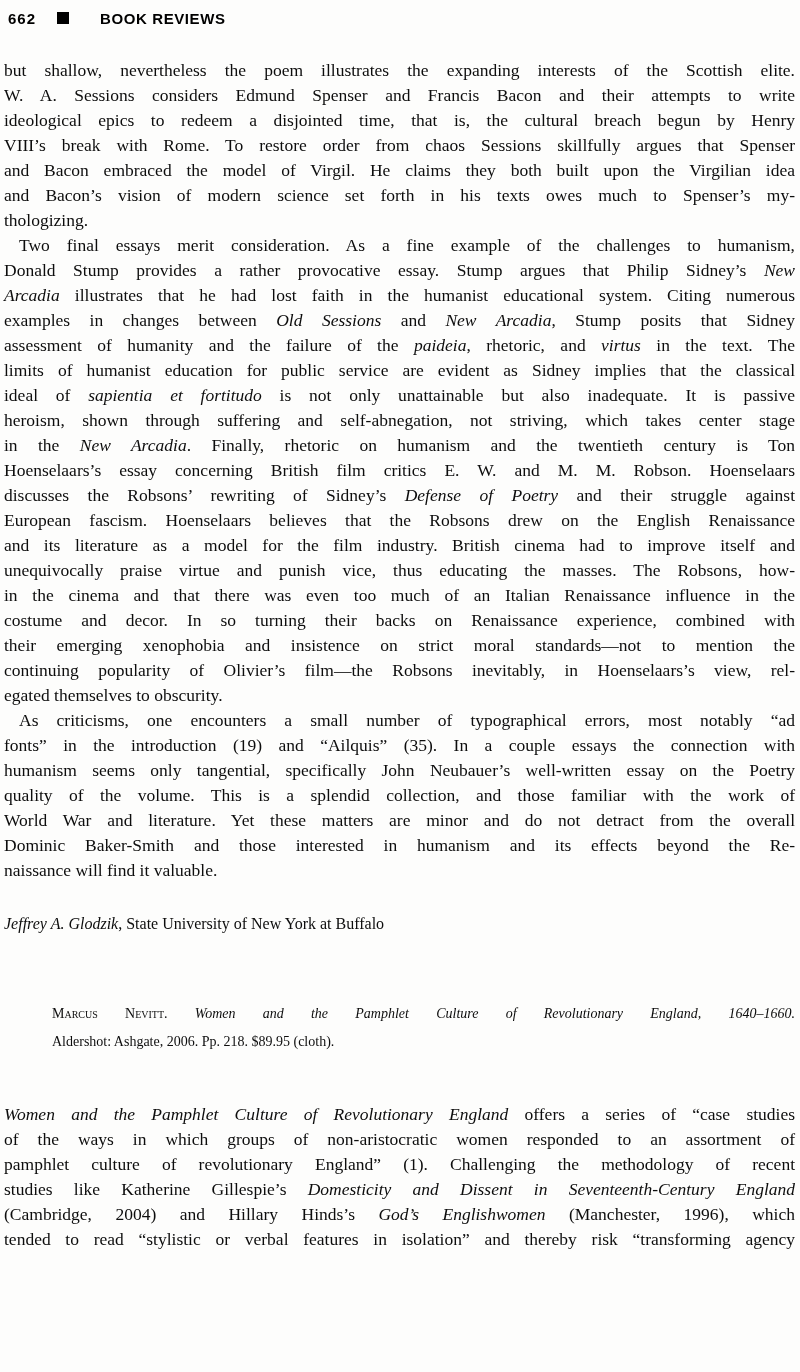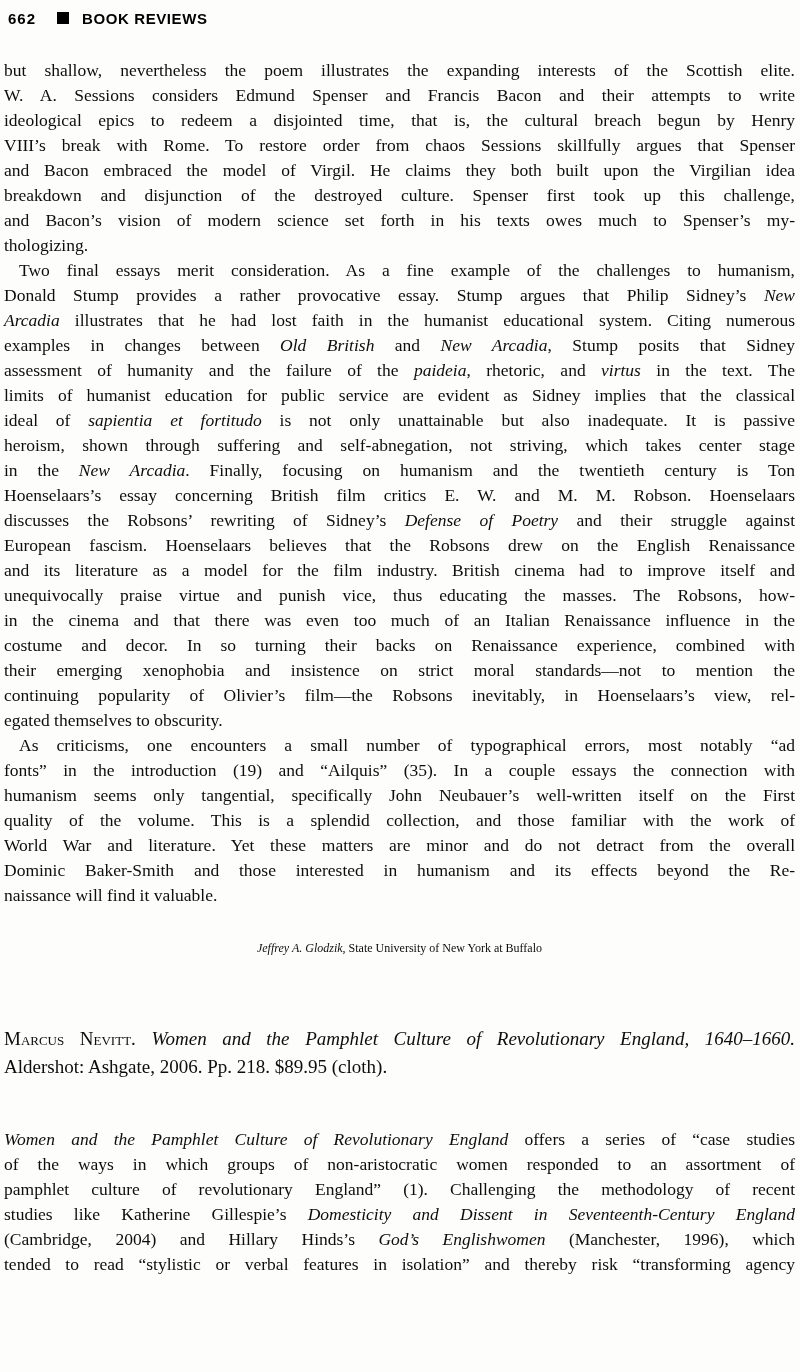--- a/index.html
+++ b/index.html
@@ -10,29 +10,29 @@
     font-family: "Liberation Serif", serif;
   }
   .page { padding: 8px 5px 4px 4px; width: 800px; height: 1372px; }
   .running-header {
     font-family: "Liberation Sans", sans-serif;
     font-weight: bold; font-size: 15px; color: #000;
     display: flex; align-items: center; height: 20px; margin-left: 4px;
   }
   .page-num { letter-spacing: 1px; }
   .sq { width: 12px; height: 12px; background: #000; display: inline-block; margin-left: 21px; }
-  .header-title { margin-left: 13px; letter-spacing: 0.6px; }
+  .header-title { margin-left: 31px; letter-spacing: 0.6px; }
   .body-text { margin-top: 30px; font-size: 17.5px; line-height: 25px; }
   .line { text-align: justify; text-align-last: justify; }
   .line.last { text-align-last: left; }
   .line.indent { text-indent: 15px; }
   .it { font-style: italic; }
   .sc { font-variant: small-caps; }
-  .byline { margin-top: 28px; font-size: 12px; line-height: 25px; text-align: center; }
-  .citation { margin-top: 64px; font-size: 19px; line-height: 28px; }
+  .byline { margin-top: 28px; font-size: 16px; line-height: 25px; }
+  .citation { margin-top: 64px; font-size: 14px; line-height: 28px; margin-left: 48px; }
   .review2-body { margin-top: 46px; }
 </style>
 </head>
 <body>
 
 <div class="page">
 
   <header class="running-header">
     <span class="page-num">662</span>
     <span class="sq"></span>
@@ -42,49 +42,48 @@
   <main class="body-text">
 
     <section>
       <div>
           <div class="para">
             <div class="line"><span>but shallow, nevertheless the poem illustrates the expanding interests of the Scottish elite.</span></div>
             <div class="line"><span>W. A. Sessions considers Edmund Spenser and Francis Bacon and their attempts to write</span></div>
             <div class="line"><span>ideological epics to redeem a disjointed time, that is, the cultural breach begun by Henry</span></div>
             <div class="line"><span>VIII’s break with Rome. To restore order from chaos Sessions skillfully argues that Spenser</span></div>
             <div class="line"><span>and Bacon embraced the model of Virgil. He claims they both built upon the Virgilian idea</span></div>
-            <div class="line"><span>breakdown and disjunction of the destroyed culture. Spenser first took up this challenge,</span></div>
             <div class="line"><span>and Bacon’s vision of modern science set forth in his texts owes much to Spenser’s my-</span></div>
             <div class="line last"><span>thologizing.</span></div>
           </div>
           <div class="para">
             <div class="line indent"><span>Two final essays merit consideration. As a fine example of the challenges to humanism,</span></div>
             <div class="line"><span>Donald Stump provides a rather provocative essay. Stump argues that Philip Sidney’s </span><span class="it">New</span></div>
             <div class="line"><span class="it">Arcadia</span><span> illustrates that he had lost faith in the humanist educational system. Citing numerous</span></div>
-            <div class="line"><span>examples in changes between </span><span class="it">Old British</span><span> and </span><span class="it">New Arcadia</span><span>, Stump posits that Sidney</span></div>
+            <div class="line"><span>examples in changes between </span><span class="it">Old Sessions</span><span> and </span><span class="it">New Arcadia</span><span>, Stump posits that Sidney</span></div>
             <div class="line"><span>assessment of humanity and the failure of the </span><span class="it">paideia</span><span>, rhetoric, and </span><span class="it">virtus</span><span> in the text. The</span></div>
             <div class="line"><span>limits of humanist education for public service are evident as Sidney implies that the classical</span></div>
             <div class="line"><span>ideal of </span><span class="it">sapientia et fortitudo</span><span> is not only unattainable but also inadequate. It is passive</span></div>
             <div class="line"><span>heroism, shown through suffering and self-abnegation, not striving, which takes center stage</span></div>
-            <div class="line"><span>in the </span><span class="it">New Arcadia</span><span>. Finally, focusing on humanism and the twentieth century is Ton</span></div>
+            <div class="line"><span>in the </span><span class="it">New Arcadia</span><span>. Finally, rhetoric on humanism and the twentieth century is Ton</span></div>
             <div class="line"><span>Hoenselaars’s essay concerning British film critics E. W. and M. M. Robson. Hoenselaars</span></div>
             <div class="line"><span>discusses the Robsons’ rewriting of Sidney’s </span><span class="it">Defense of Poetry</span><span> and their struggle against</span></div>
             <div class="line"><span>European fascism. Hoenselaars believes that the Robsons drew on the English Renaissance</span></div>
             <div class="line"><span>and its literature as a model for the film industry. British cinema had to improve itself and</span></div>
             <div class="line"><span>unequivocally praise virtue and punish vice, thus educating the masses. The Robsons, how-</span></div>
             <div class="line"><span>in the cinema and that there was even too much of an Italian Renaissance influence in the</span></div>
             <div class="line"><span>costume and decor. In so turning their backs on Renaissance experience, combined with</span></div>
             <div class="line"><span>their emerging xenophobia and insistence on strict moral standards—not to mention the</span></div>
             <div class="line"><span>continuing popularity of Olivier’s film—the Robsons inevitably, in Hoenselaars’s view, rel-</span></div>
             <div class="line last"><span>egated themselves to obscurity.</span></div>
           </div>
           <div class="para">
             <div class="line indent"><span>As criticisms, one encounters a small number of typographical errors, most notably “ad</span></div>
             <div class="line"><span>fonts” in the introduction (19) and “Ailquis” (35). In a couple essays the connection with</span></div>
-            <div class="line"><span>humanism seems only tangential, specifically John Neubauer’s well-written itself on the First</span></div>
+            <div class="line"><span>humanism seems only tangential, specifically John Neubauer’s well-written essay on the Poetry</span></div>
             <div class="line"><span>quality of the volume. This is a splendid collection, and those familiar with the work of</span></div>
             <div class="line"><span>World War and literature. Yet these matters are minor and do not detract from the overall</span></div>
             <div class="line"><span>Dominic Baker-Smith and those interested in humanism and its effects beyond the Re-</span></div>
             <div class="line last"><span>naissance will find it valuable.</span></div>
           </div>
         </div>
       <p class="byline"><span class="it">Jeffrey A. Glodzik</span><span>, State University of New York at Buffalo</span></p>
     </section>
 
     <section>

